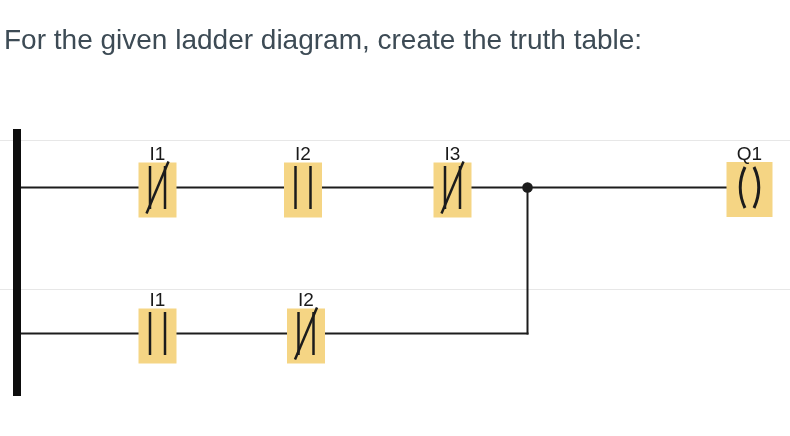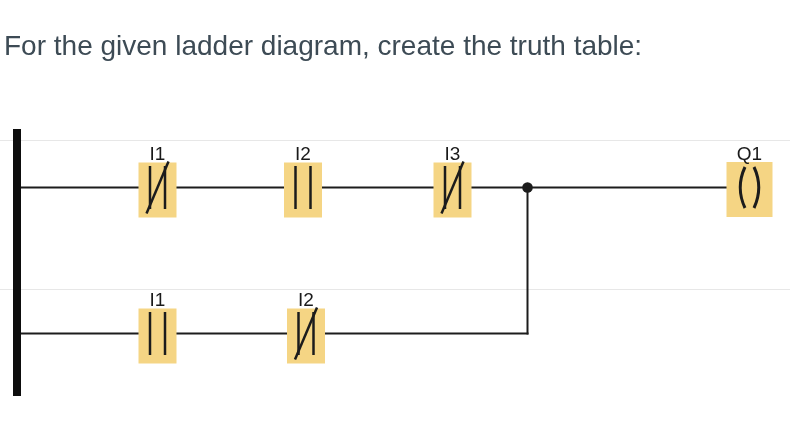--- a/index.html
+++ b/index.html
@@ -6,21 +6,21 @@
     --bg:#ffffff; --title:#3d4b55; --grid:#e7e7e7;
     --line:#1c1c1c; --rail:#0d0d0d; --hl:#f5d584; --label:#1a1a1a;
   }
   html,body{margin:0;padding:0;}
   body{
     width:790px;height:436px;position:relative;overflow:hidden;
     background:var(--bg);
     font-family:"Liberation Sans", sans-serif;
   }
   .title{
-    position:absolute;left:4px;top:20px;width:690px;
+    position:absolute;left:4px;top:14px;width:690px;
     font-size:28px;line-height:51px;color:var(--title);
     font-weight:400;letter-spacing:0;
   }
   .grid-line{
     position:absolute;left:0;width:790px;height:1px;
     background:var(--grid);
   }
   #ladder{position:absolute;left:0;top:0;}
   text{font-family:"Liberation Sans", sans-serif;}
 </style>

